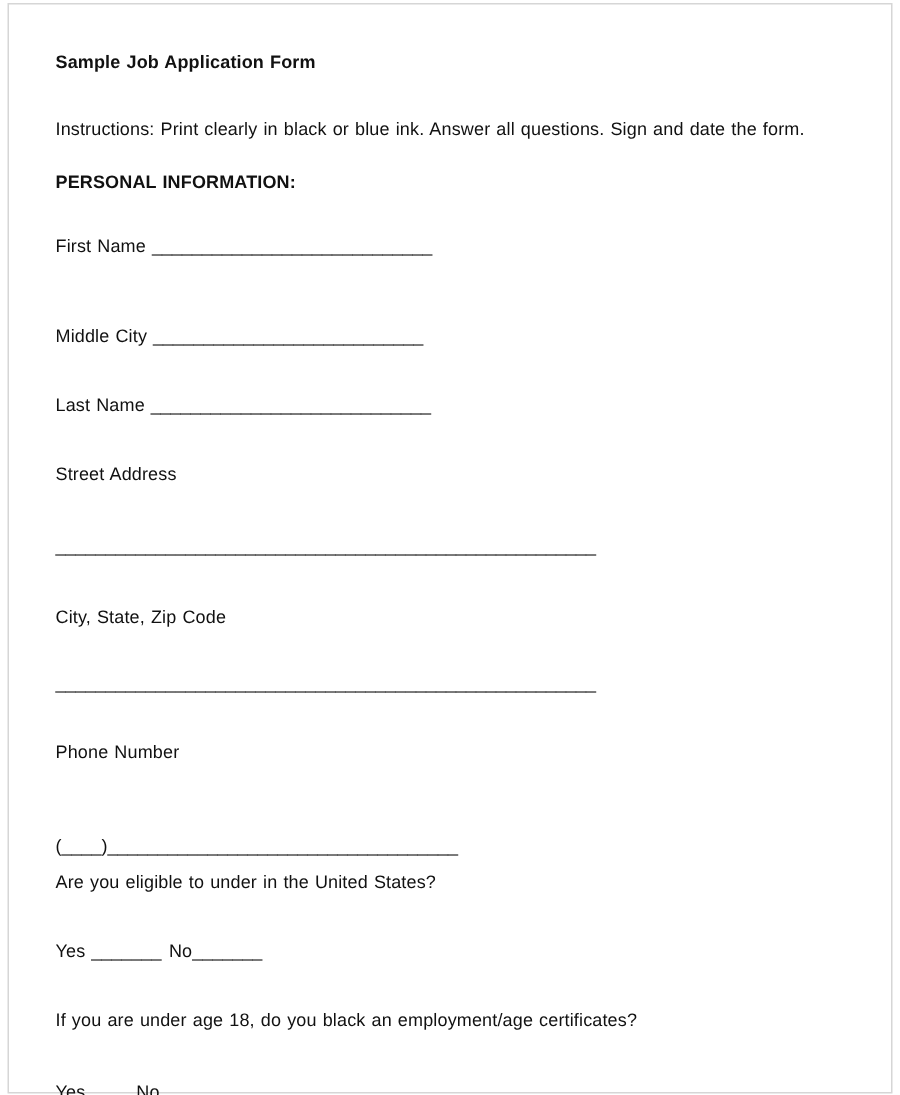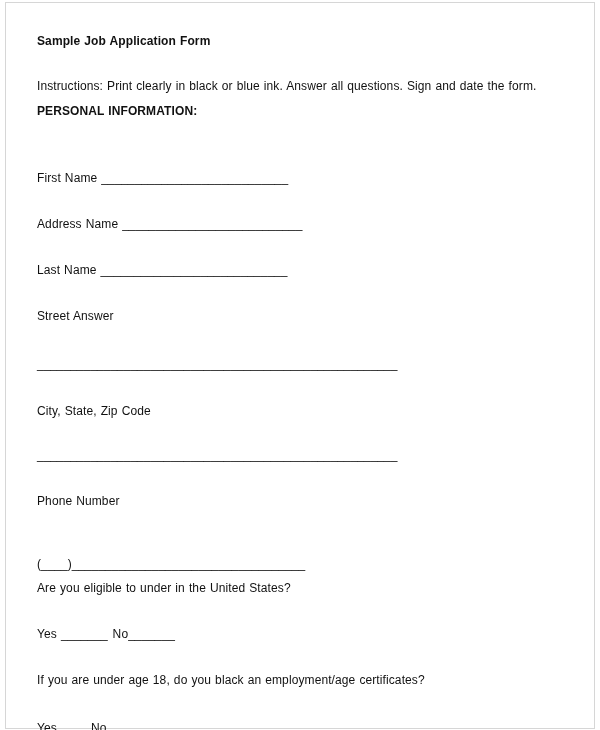--- a/index.html
+++ b/index.html
@@ -42,29 +42,29 @@
 </style>
 </head>
 <body>
 
 <div class="page-frame"></div>
 
 <h1 class="ln b" style="top:29px">Sample Job Application Form</h1>
 
 <p class="ln" style="top:74px">Instructions: Print clearly in black or blue ink. Answer all questions. Sign and date the form.</p>
 
-<h2 class="ln b" style="top:99px">PERSONAL INFORMATION:</h2>
+<h2 class="ln b" style="top:109px">PERSONAL INFORMATION:</h2>
 
-<p class="ln" style="top:166px"><span>First Name</span><span class="blank gap-sm">____________________________</span></p>
+<p class="ln" style="top:152px"><span>First Name</span><span class="blank gap-sm">____________________________</span></p>
 
-<p class="ln" style="top:212px"><span>Address Name</span><span class="blank gap-sm">___________________________</span></p>
+<p class="ln" style="top:212px"><span>Middle City</span><span class="blank gap-sm">___________________________</span></p>
 
 <p class="ln" style="top:258px"><span>Last Name</span><span class="blank gap-sm">____________________________</span></p>
 
-<p class="ln" style="top:304px">Street Answer</p>
+<p class="ln" style="top:304px">Street Address</p>
 <p class="ln blank" style="top:352px">______________________________________________________</p>
 
 <p class="ln" style="top:399px">City, State, Zip Code</p>
 <p class="ln blank" style="top:443px">______________________________________________________</p>
 
 <p class="ln" style="top:489px">Phone Number</p>
 <p class="ln blank" style="top:552px">(____)___________________________________</p>
 
 <p class="ln" style="top:576px">Are you eligible to under in the United States?</p>
 

